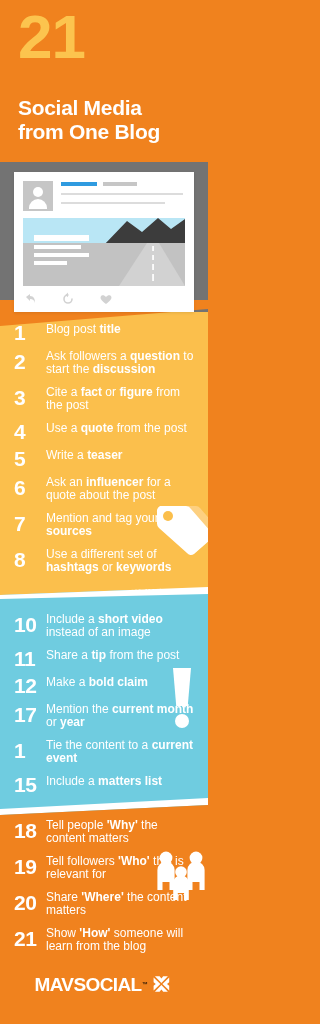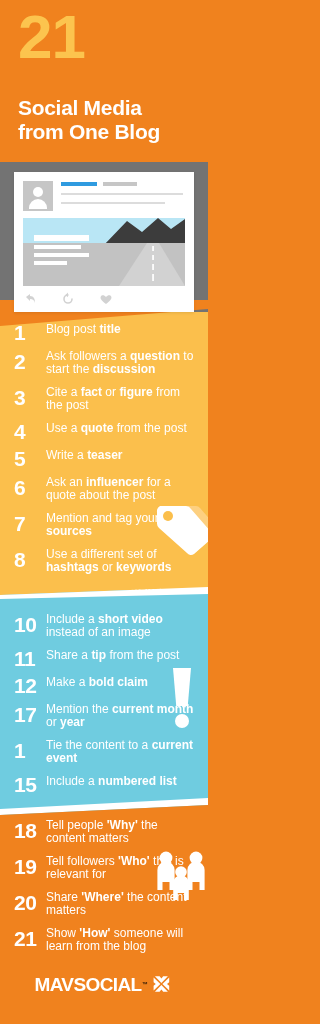--- a/index.html
+++ b/index.html
@@ -242,21 +242,21 @@
     <div class="row two">
       <div class="num">17</div>
       <div class="txt">Mention the <b>current month</b> or <b>year</b></div>
     </div>
     <div class="row two">
       <div class="num">1</div>
       <div class="txt">Tie the content to a <b>current event</b></div>
     </div>
     <div class="row">
       <div class="num">15</div>
-      <div class="txt">Include a <b>numbered list</b></div>
+      <div class="txt">Include a <b>matters list</b></div>
     </div>
     <div class="row">
       <div class="num">16</div>
       <div class="txt">Ask a <b>'What'</b> question</div>
     </div>
     <div class="row">
       <div class="num">17</div>
       <div class="txt">Make a <b>'When'</b> statement</div>
     </div>
   </div>

